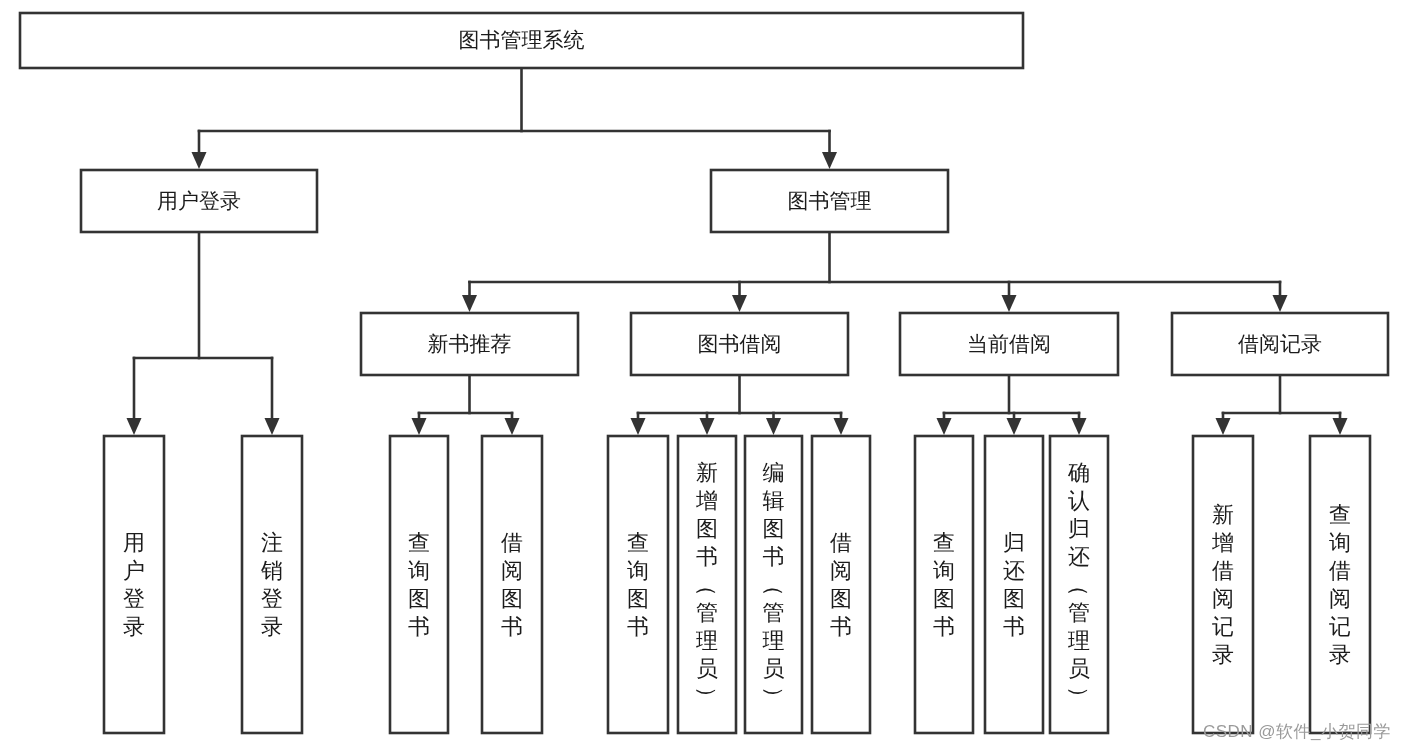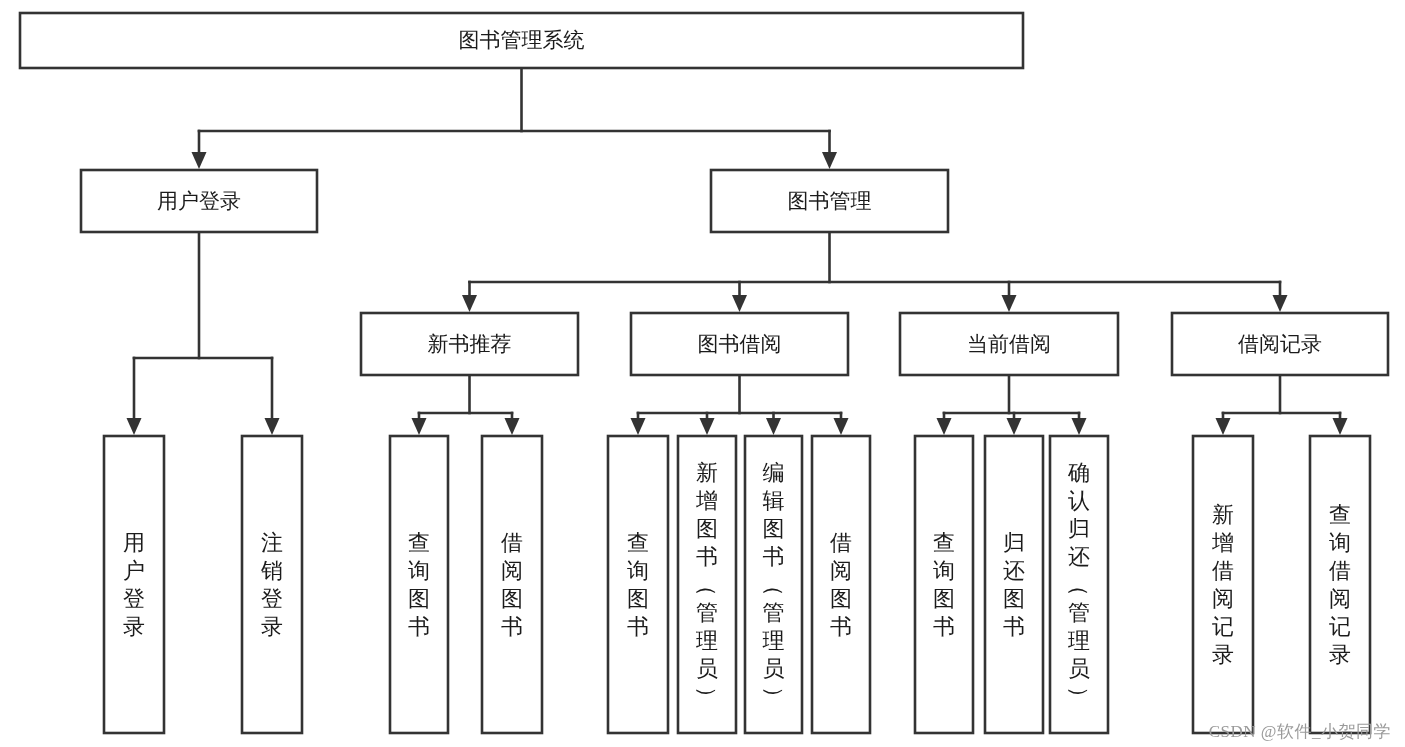--- a/index.html
+++ b/index.html
@@ -51,21 +51,21 @@
   .node-label-vertical {
     fill: #1b1b1b;
     font-family: "Liberation Sans", "DejaVu Sans", sans-serif;
     font-size: 22px;
     text-anchor: middle;
   }
   .watermark {
     position: absolute;
     right: 14px;
     bottom: 4px;
-    font-family: Liberation Serif, serif;
+    font-family: Liberation Sans, sans-serif;
     font-size: 17px;
     color: #9a9a9a;
     letter-spacing: 0.5px;
     white-space: nowrap;
     user-select: none;
   }
 </style>
 </head>
 <body>
 

